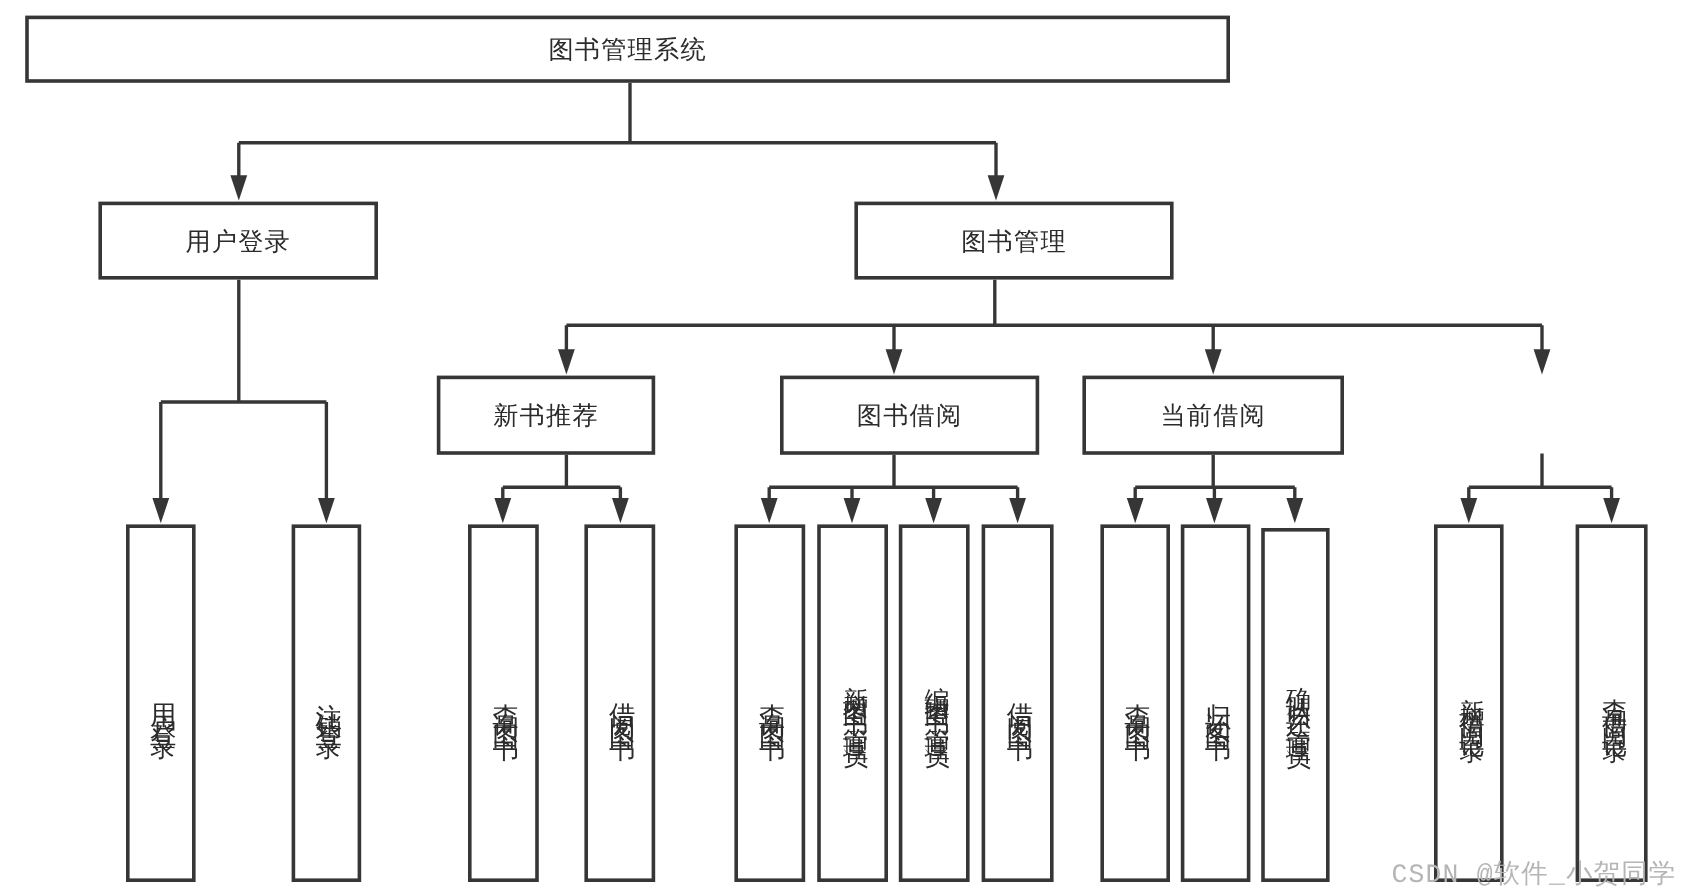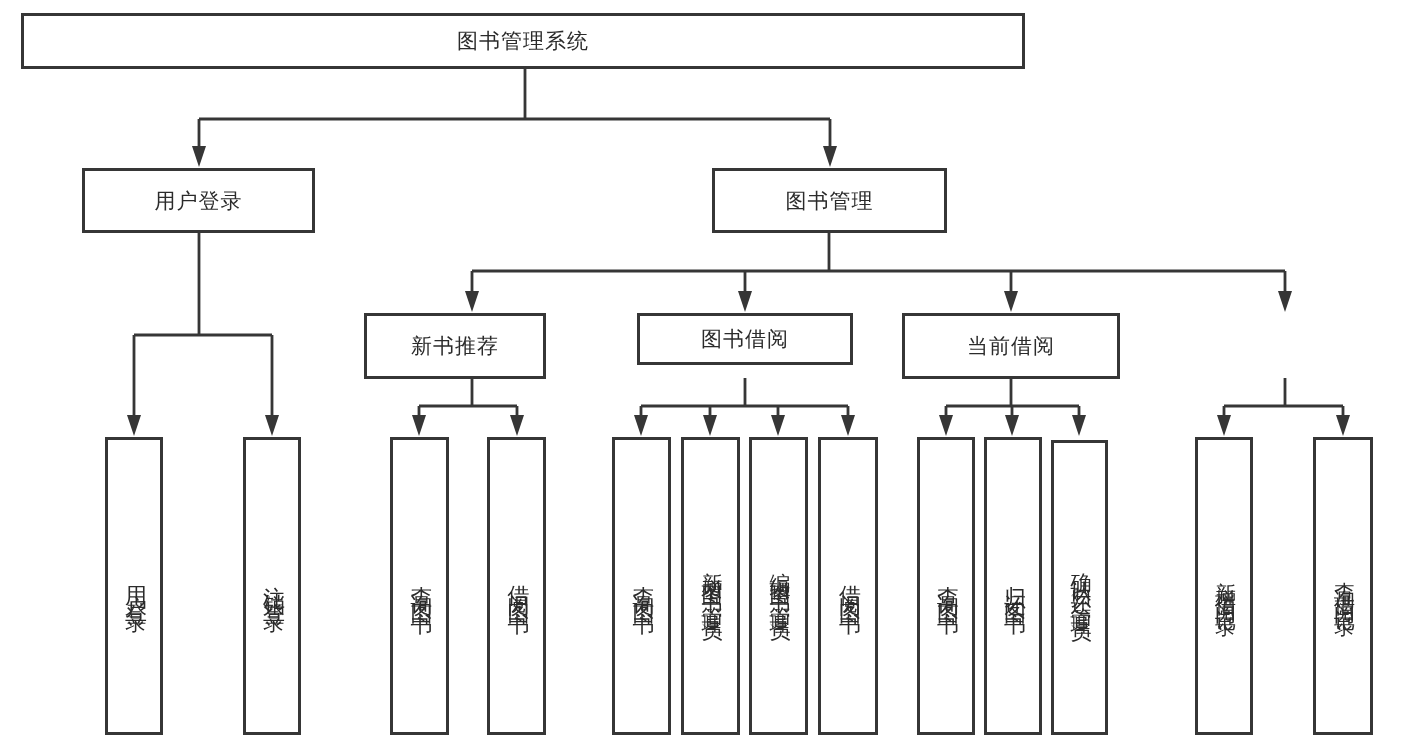--- a/index.html
+++ b/index.html
@@ -98,38 +98,39 @@
       <polygon points="1005,415 1019,415 1012,436"></polygon>
       <polygon points="1072,415 1086,415 1079,436"></polygon>
       <polygon points="1217,415 1231,415 1224,436"></polygon>
       <polygon points="1336,415 1350,415 1343,436"></polygon>
     </g>
   </svg>
 
   <div class="node hbox" style="left:21px;top:13px;width:1004px;height:56px">图书管理系统</div>
 
   <div class="node hbox" style="left:82px;top:168px;width:233px;height:65px">用户登录</div>
-  <div class="node hbox" style="left:712px;top:168px;width:235px;height:65px">图书管理</div>
+  <div class="node hbox" style="left:712px;top:168px;width:266px;height:65px">图书管理</div>
 
   <div class="node hbox" style="left:364px;top:313px;width:182px;height:66px">新书推荐</div>
-  <div class="node hbox" style="left:637px;top:313px;width:216px;height:52px">图书借阅</div>
+  <div class="node hbox" style="left:650px;top:313px;width:216px;height:66px">图书借阅</div>
   <div class="node hbox" style="left:902px;top:313px;width:218px;height:66px">当前借阅</div>
 
   <div class="node vbox" style="left:105px;top:437px;width:58px;height:298px">用户登录</div>
   <div class="node vbox" style="left:243px;top:437px;width:58px;height:298px">注销登录</div>
 
   <div class="node vbox" style="left:390px;top:437px;width:59px;height:298px">查询图书</div>
   <div class="node vbox" style="left:487px;top:437px;width:59px;height:298px">借阅图书</div>
 
   <div class="node vbox" style="left:612px;top:437px;width:59px;height:298px">查询图书</div>
   <div class="node vbox tight" style="left:681px;top:437px;width:59px;height:298px">新增图书（管理员）</div>
   <div class="node vbox tight" style="left:749px;top:437px;width:59px;height:298px">编辑图书（管理员）</div>
   <div class="node vbox" style="left:818px;top:437px;width:60px;height:298px">借阅图书</div>
 
   <div class="node vbox" style="left:917px;top:437px;width:58px;height:298px">查询图书</div>
   <div class="node vbox" style="left:984px;top:437px;width:58px;height:298px">归还图书</div>
   <div class="node vbox tight" style="left:1051px;top:440px;width:57px;height:295px">确认归还（管理员）</div>
 
   <div class="node vbox tight" style="left:1195px;top:437px;width:58px;height:298px">新增借阅记录</div>
   <div class="node vbox tight" style="left:1313px;top:437px;width:60px;height:298px">查询借阅记录</div>
 
+  <div class="watermark">CSDN @软件_小贺同学</div>
 
 </div>
 
 </body></html>

